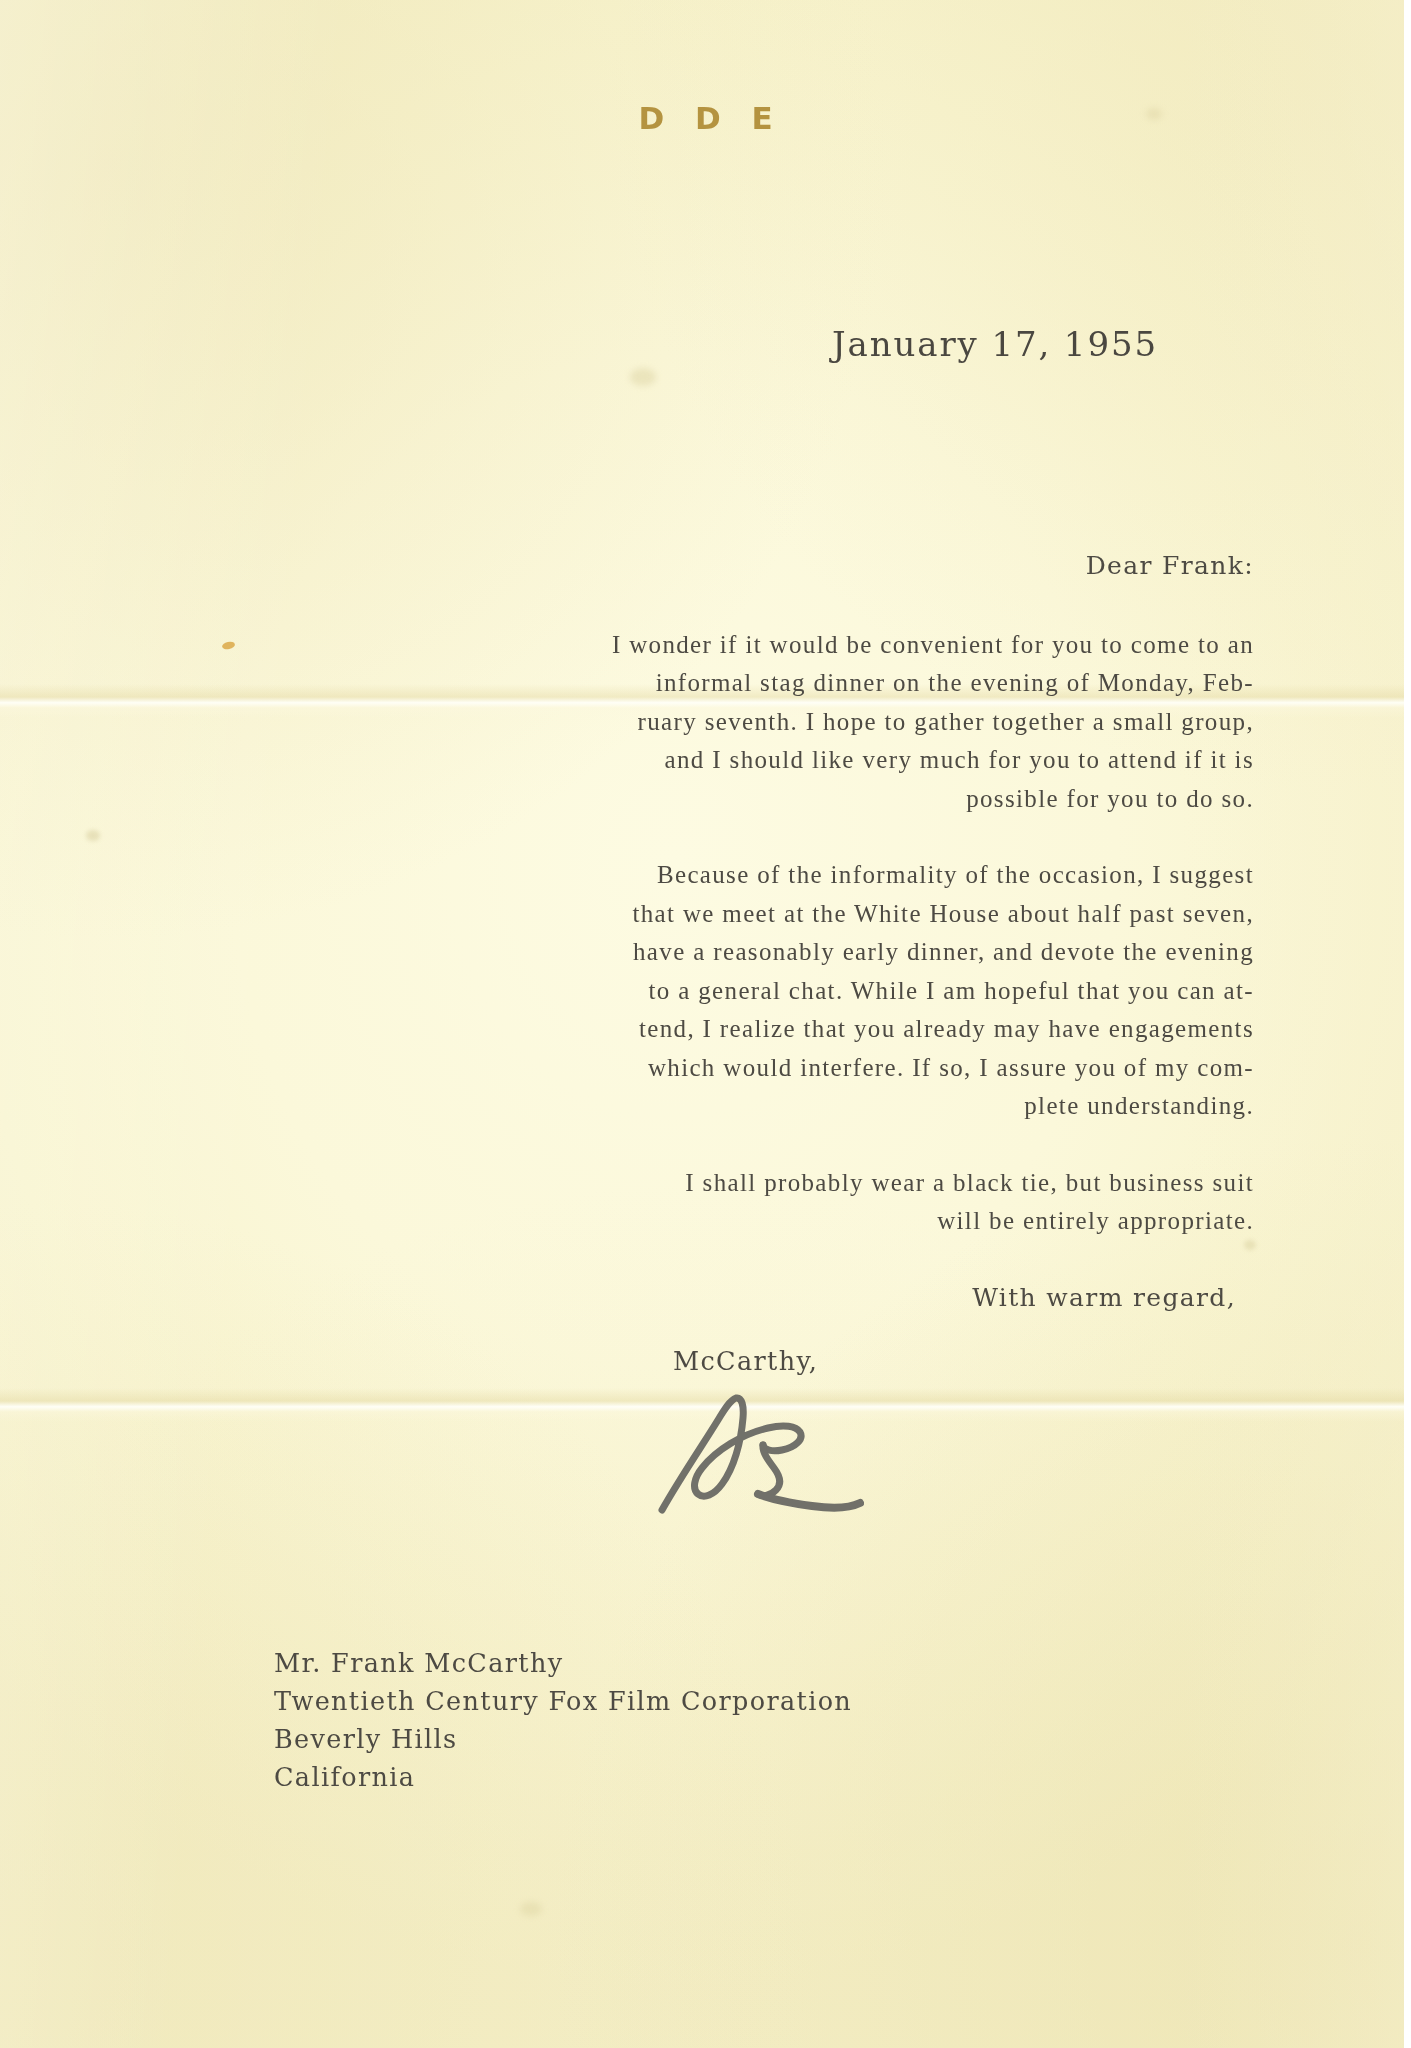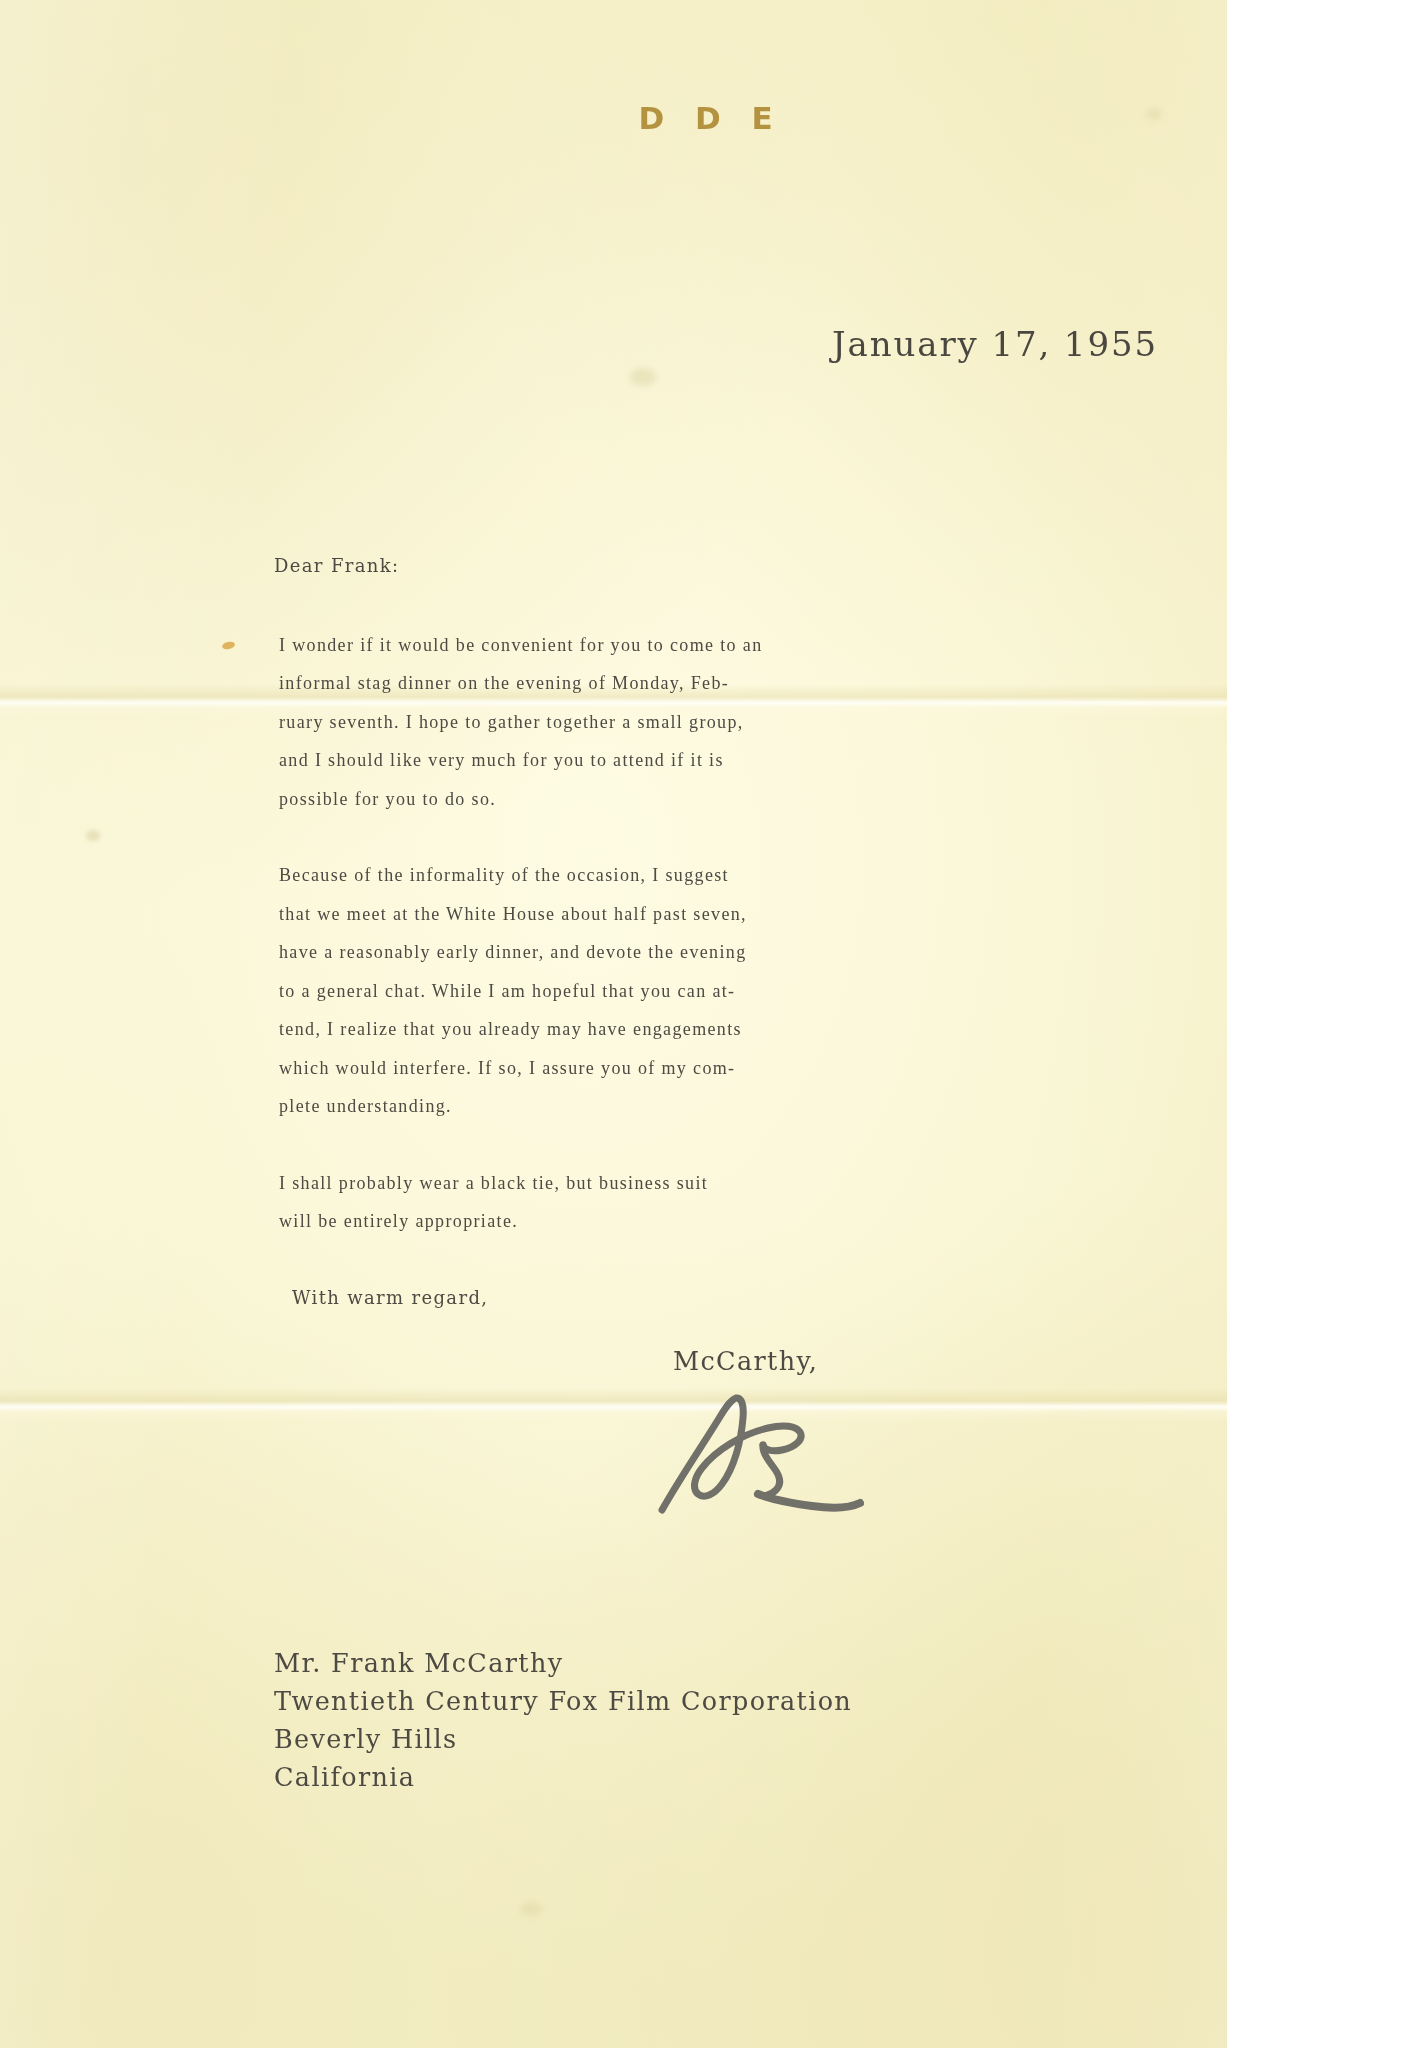--- a/index.html
+++ b/index.html
@@ -4,21 +4,21 @@
 <title>DDE White House Letter</title>
 <style>
   html, body {
     margin: 0;
     padding: 0;
     background: #ffffff;
   }
 
   .page {
     position: relative;
-    width: 1227px;
+    width: 1404px;
     height: 2048px;
     overflow: hidden;
     background:
       radial-gradient(ellipse 70% 55% at 48% 42%, #fdfbe2 0%, #fbf8da 45%, #f8f4cf 72%, #f4efc4 100%);
     font-family: "DejaVu Serif", "Liberation Serif", serif;
   }
 
   
   .paper-tint-a {
     position: absolute;
@@ -109,23 +109,24 @@
     color: #4a4740;
   }
 
   
   .body-block {
     position: absolute;
     left: 274px;
     top: 547px;
     width: 980px;
     color: #4d4a43;
-    font-size: 18px;
+    font-size: 25px;
     letter-spacing: 1.35px;
     line-height: 38.5px;
+    text-align: right;
   }
 
   .salutation {
     margin: 0 0 40px 0;
     white-space: pre;
   }
 
   .para {
     margin: 0 0 38px 5px;
     white-space: pre-line;

